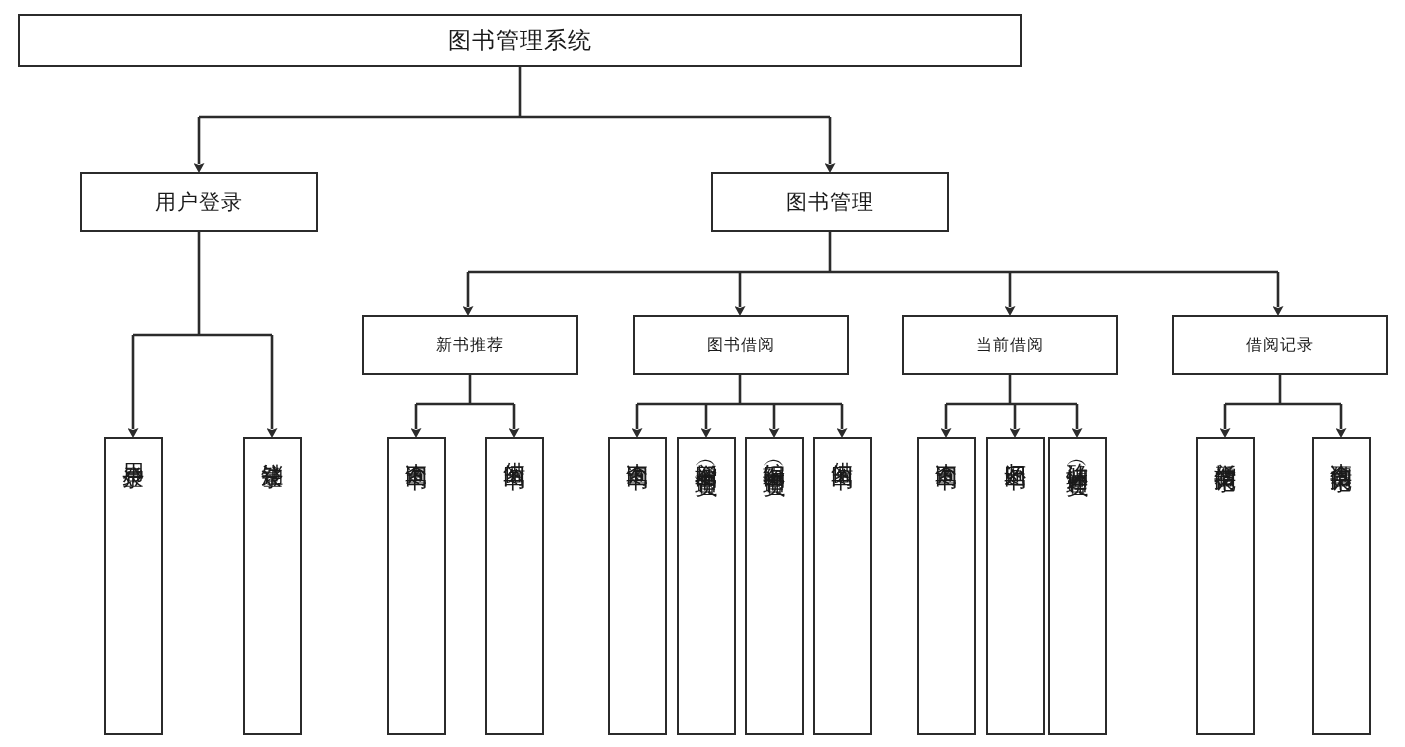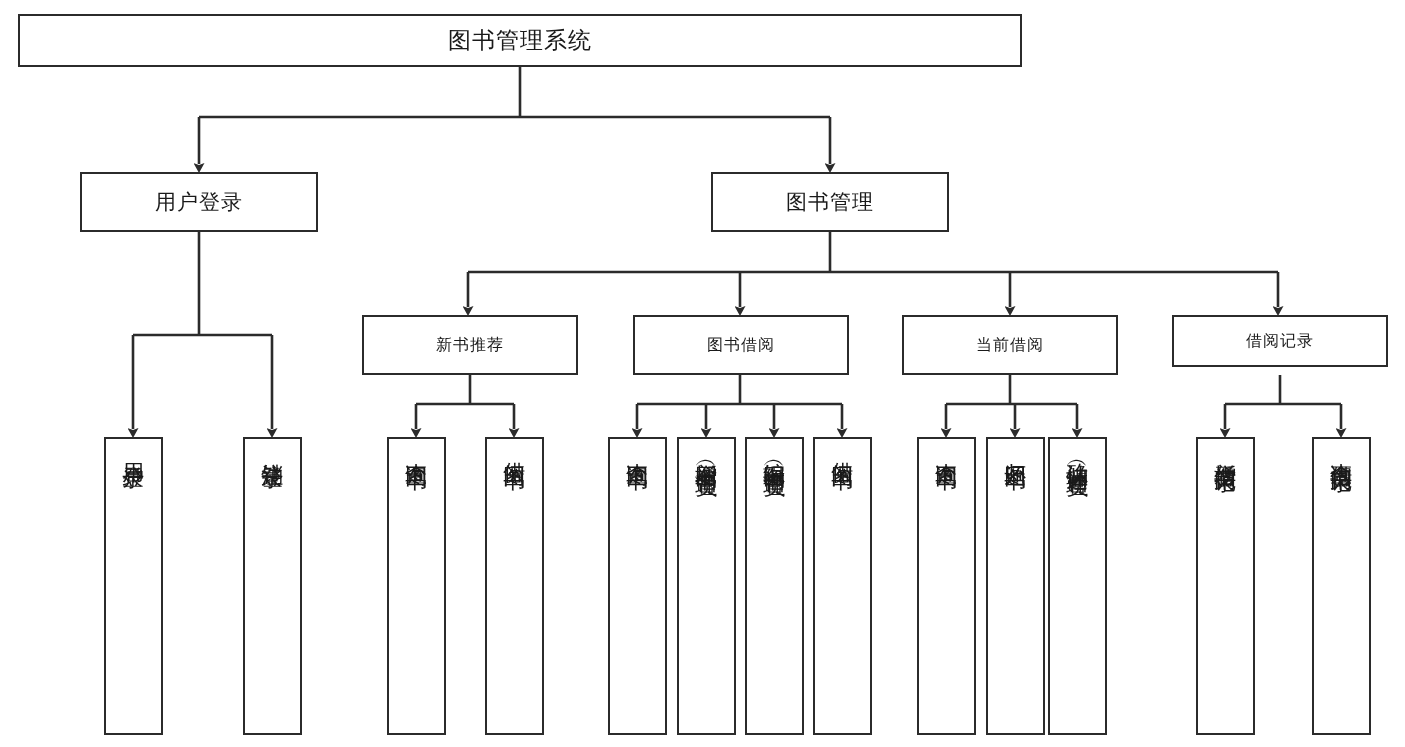--- a/index.html
+++ b/index.html
@@ -148,21 +148,21 @@
   </div>
 
   <div class="node lvl2" style="left:633px; top:315px; width:216px; height:60px;">
     <span class="label">图书借阅</span>
   </div>
 
   <div class="node lvl2" style="left:902px; top:315px; width:216px; height:60px;">
     <span class="label">当前借阅</span>
   </div>
 
-  <div class="node lvl2" style="left:1172px; top:315px; width:216px; height:52px;">
+  <div class="node lvl2" style="left:1172px; top:315px; width:216px; height:60px;">
     <span class="label">借阅记录</span>
   </div>
 
   <div class="node leaf" style="left:104px; top:437px; width:59px; height:298px;">
     <span class="vtext">用户登录</span>
   </div>
 
   <div class="node leaf" style="left:243px; top:437px; width:59px; height:298px;">
     <span class="vtext">注销登录</span>
   </div>

